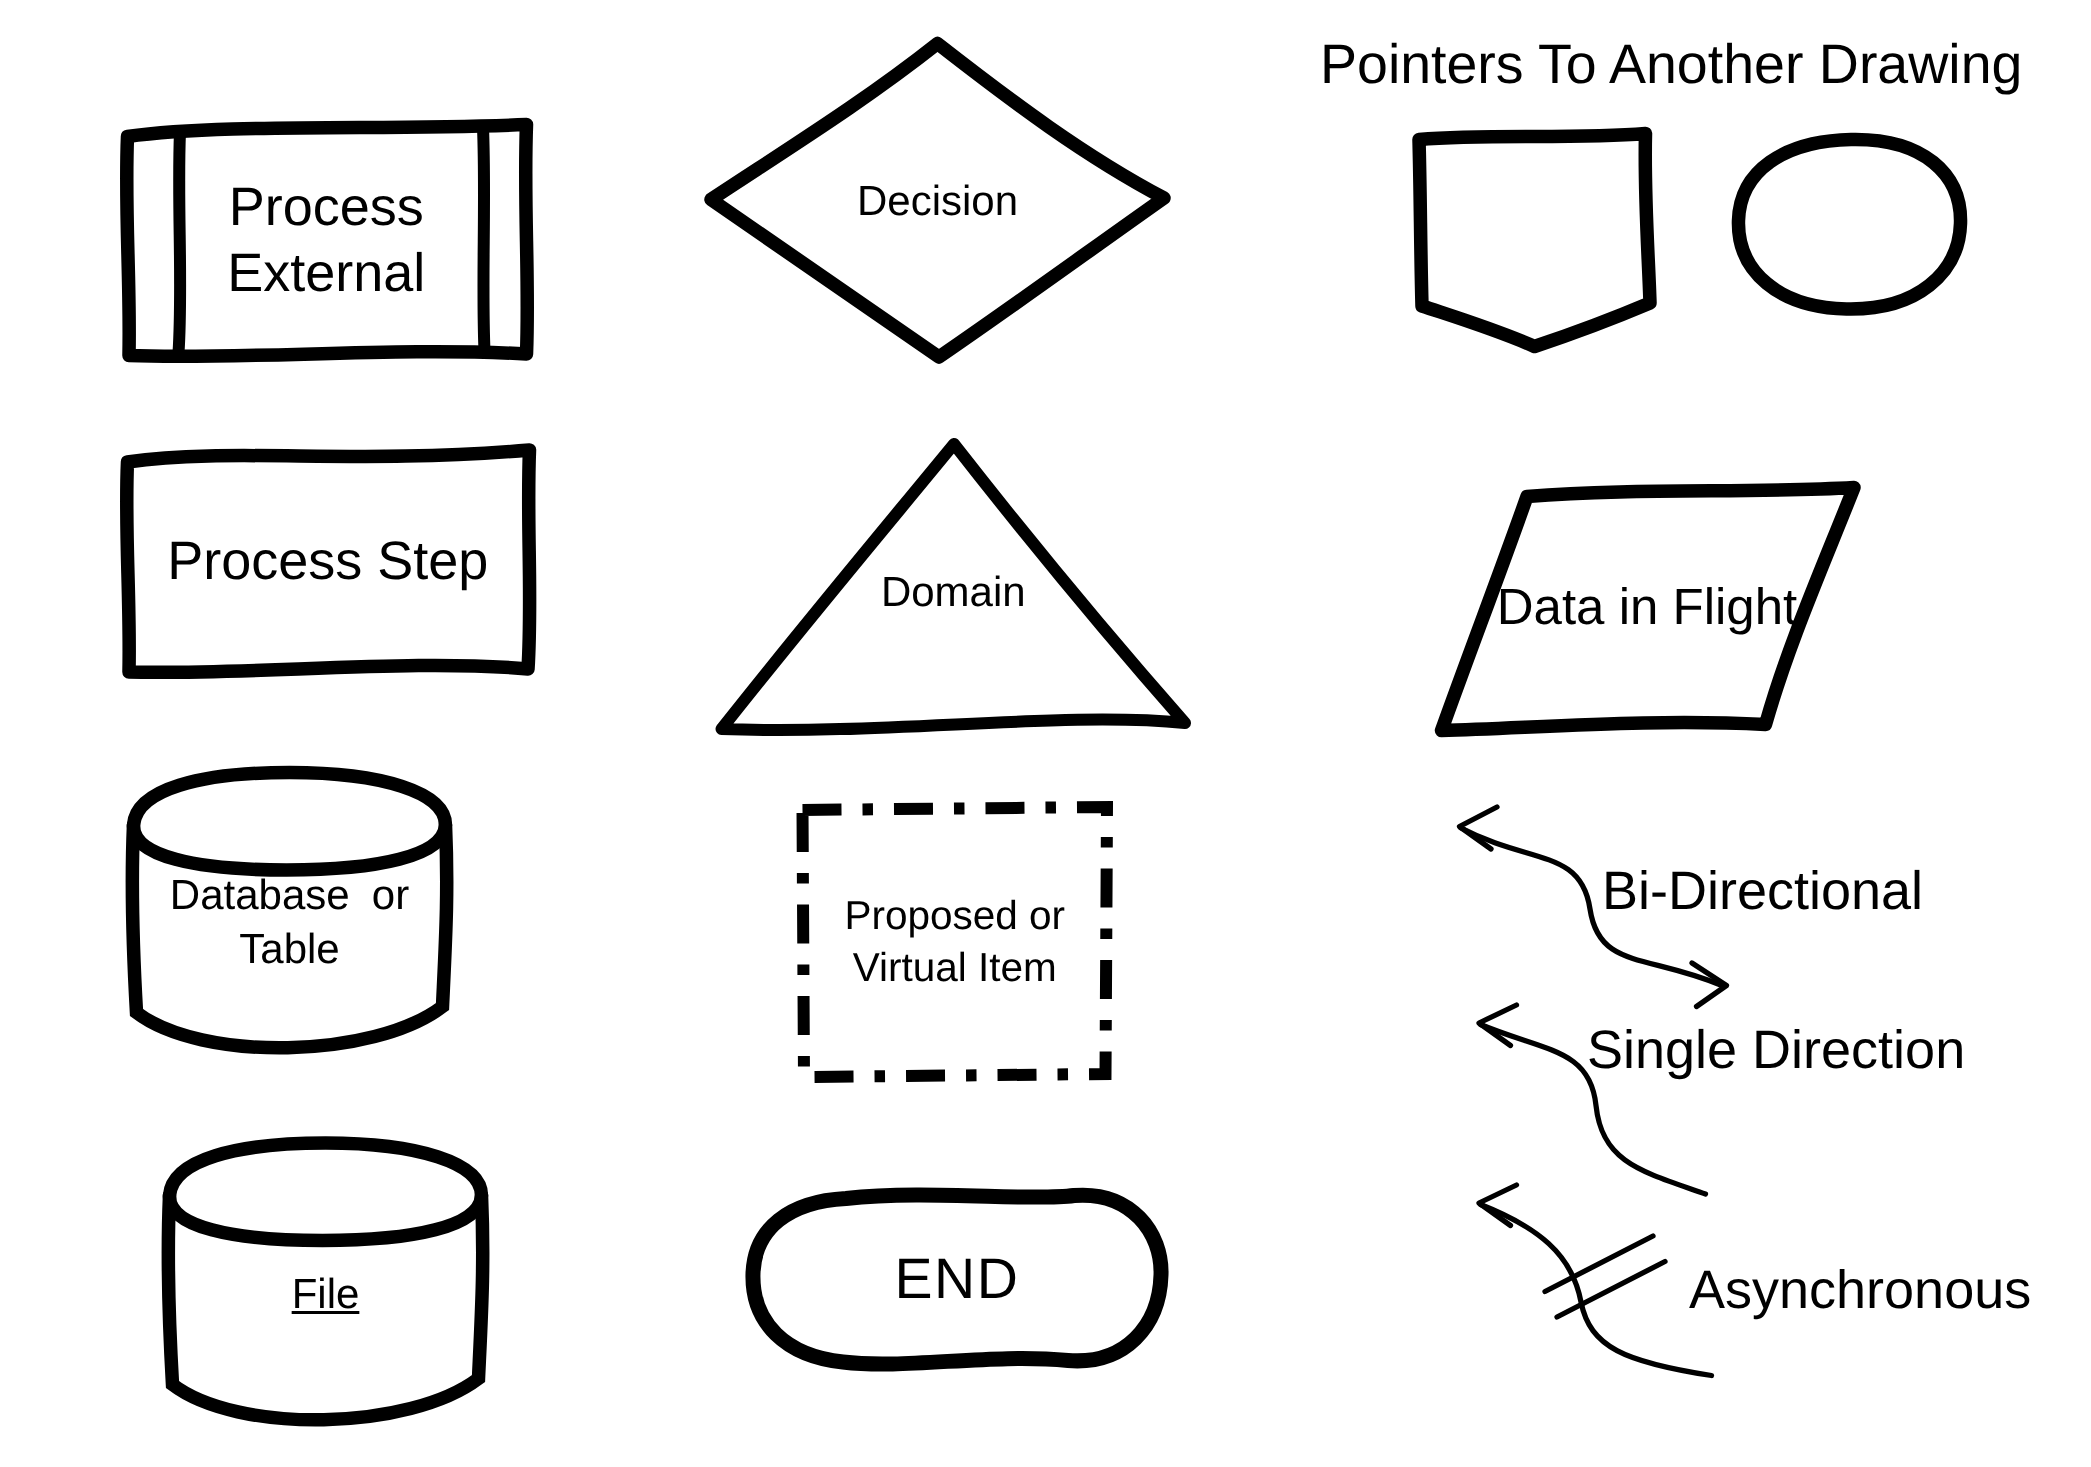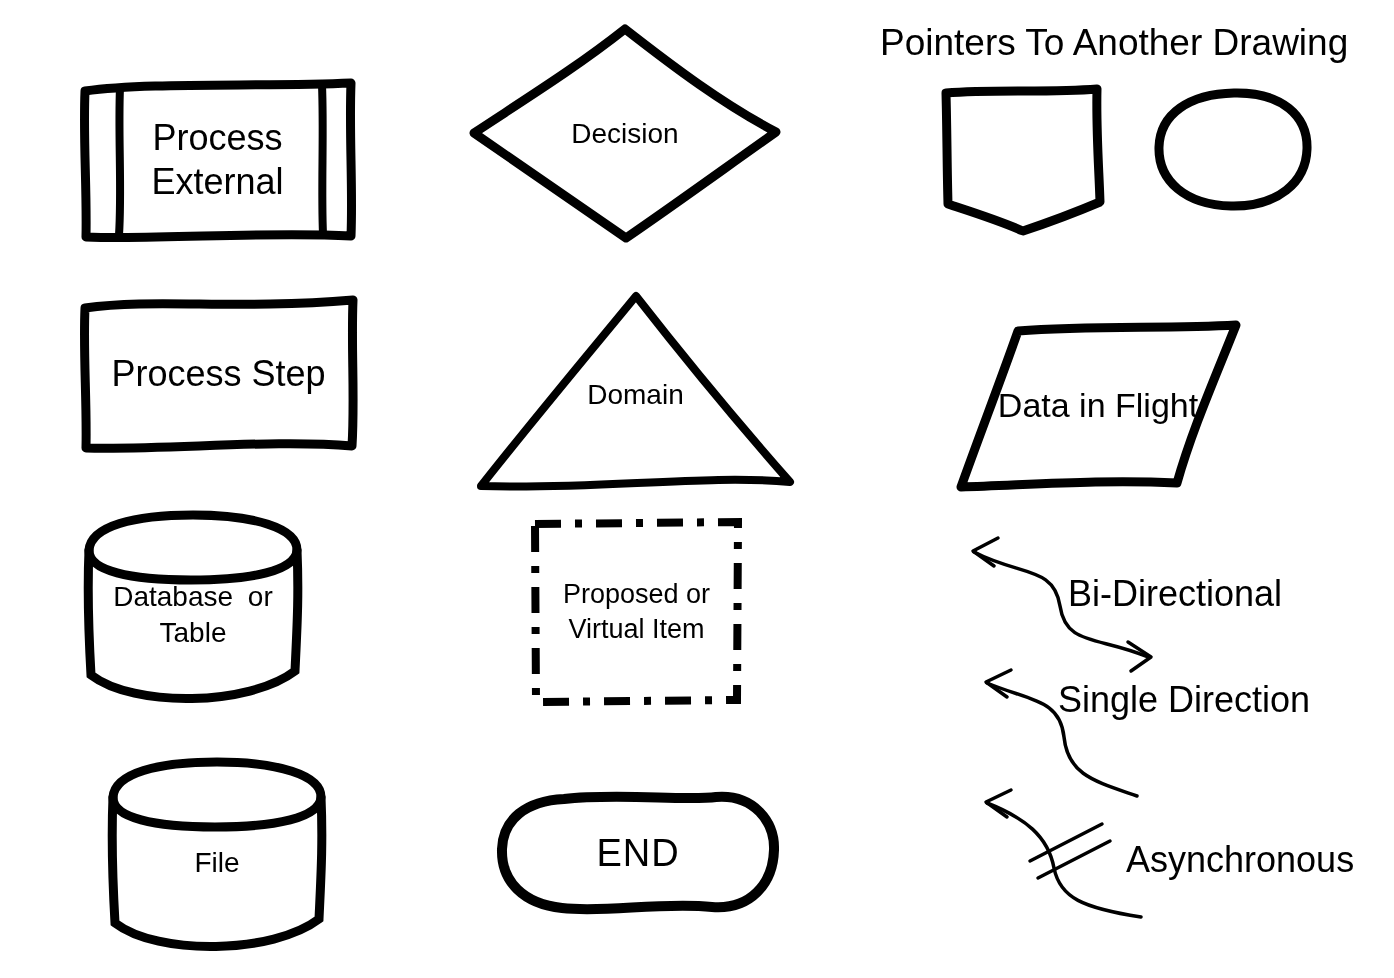--- a/index.html
+++ b/index.html
@@ -70,21 +70,21 @@
       <div class="wide-word">Database or</div>
       <div>Table</div>
     </div>
   </div>
 
   <div class="shape" style="left:103px; top:755px; width:228px; height:203px;">
     <svg width="228" height="203" viewBox="0 0 228 203">
       <path d="M10,42 C12,18 55,7 114,7 C175,7 218,20 218,42 C217,63 172,72 112,72 C52,72 9,63 10,42 Z" stroke-width="9" stroke-linejoin="round"></path>
       <path d="M10,42 C8,88 10,133 12,168 C55,201 170,199 216,164 C218,121 220,88 218,42" stroke-width="9" stroke-linecap="round"></path>
     </svg>
-    <div class="label-overlay lbl-md" style="padding-top:12px;">
+    <div class="label-overlay lbl-md" style="padding-top:12px;text-decoration:underline;">
       <div>File</div>
     </div>
   </div>
 
   <div class="shape" style="left:465px; top:20px; width:320px; height:227px;">
     <svg width="320" height="227" viewBox="0 0 320 227">
       <path d="M160,9 C210,48 258,84 311,112 C260,148 212,183 161,218 C112,184 63,150 9,113 C62,78 112,47 160,9 Z" stroke-width="9" stroke-linejoin="round"></path>
     </svg>
     <div class="label-overlay lbl-md">
       <div>Decision</div>
@@ -93,21 +93,21 @@
 
   <div class="shape" style="left:473px; top:288px; width:325px; height:204px;">
     <svg width="325" height="204" viewBox="0 0 325 204">
       <path d="M163,8 C213,72 265,135 317,194 C235,186 120,202 8,198 C60,132 112,70 163,8 Z" stroke-width="8" stroke-linejoin="round"></path>
     </svg>
     <div class="label-overlay lbl-md" style="padding-top:10px;">
       <div>Domain</div>
     </div>
   </div>
 
-  <div class="shape" style="left:523px; top:510px; width:227px; height:204px;">
+  <div class="shape" style="left:523px; top:526px; width:227px; height:204px;">
     <svg width="227" height="204" viewBox="0 0 227 204">
       <path d="M12,14 L215,12 L214,190 L13,192 Z" stroke-width="8" stroke-dasharray="26 14 7 14" stroke-linecap="butt"></path>
     </svg>
     <div class="label-overlay lbl-sm">
       <div>Proposed or</div>
       <div>Virtual Item</div>
     </div>
   </div>
 
   <div class="shape" style="left:492px; top:788px; width:292px; height:130px;">

